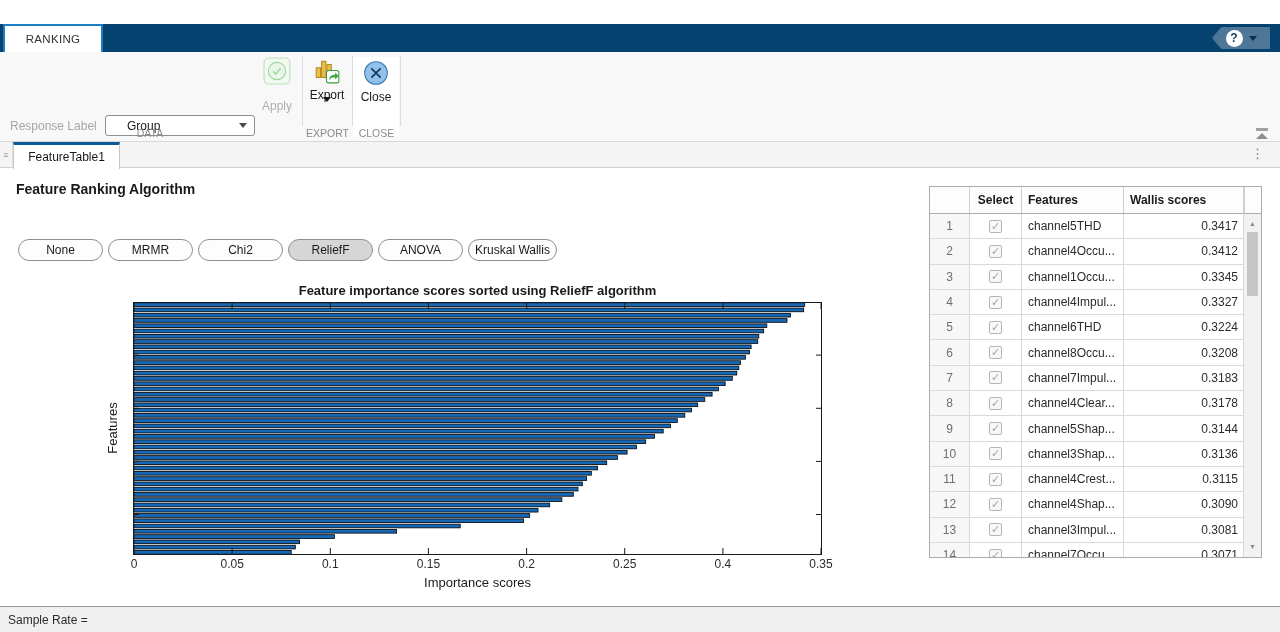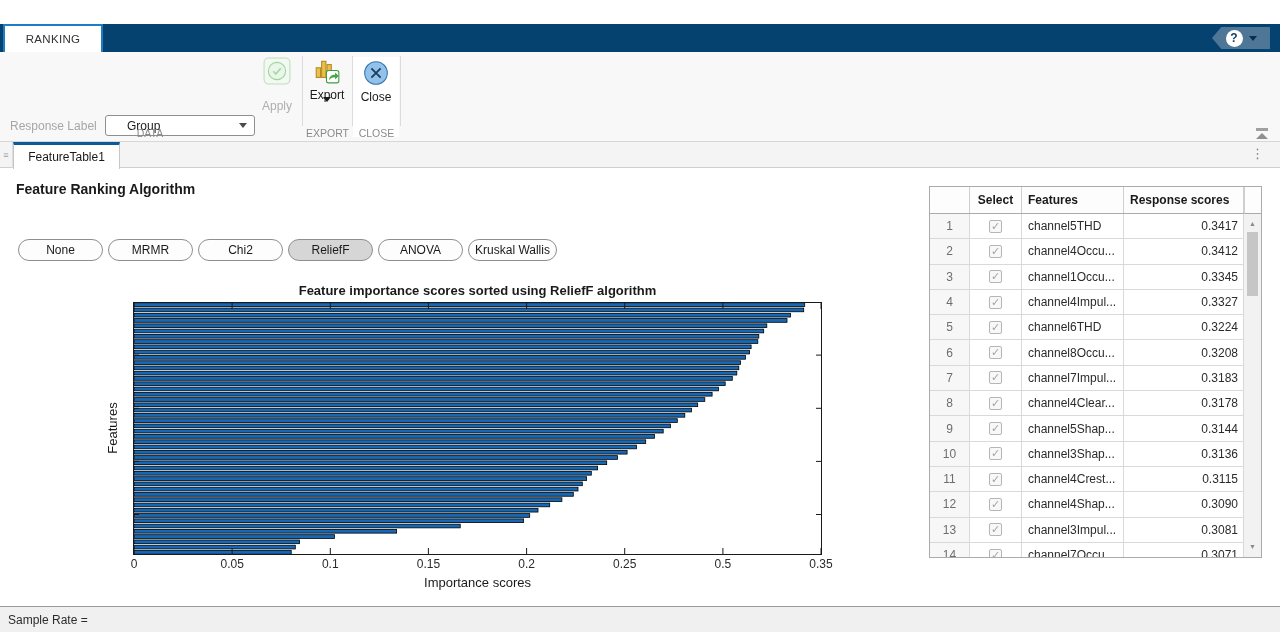--- a/index.html
+++ b/index.html
@@ -272,31 +272,31 @@
         <rect x="0.5" y="0.5" width="688" height="252" fill="none" stroke="#1a1a1a"></rect>
       </svg>
   </div>
   <div class="xticks">
       <span class="xtick" style="left: 1px;">0</span>
       <span class="xtick" style="left: 99.1429px;">0.05</span>
       <span class="xtick" style="left: 197.286px;">0.1</span>
       <span class="xtick" style="left: 295.429px;">0.15</span>
       <span class="xtick" style="left: 393.571px;">0.2</span>
       <span class="xtick" style="left: 491.714px;">0.25</span>
-      <span class="xtick" style="left: 589.857px;">0.5</span>
+      <span class="xtick" style="left: 589.857px;">0.4</span>
       <span class="xtick" style="left: 688px;">0.35</span>
     </div>
   <div class="chart-xlabel">Importance scores</div>
 
   <div class="table-wrap">
     <div class="thead">
       <div class="th n"></div>
       <div class="th s">Select</div>
       <div class="th f">Features</div>
-      <div class="th r">Response scores</div>
+      <div class="th r">Wallis scores</div>
     </div>
     <div>
         <div class="trow">
           <div class="tc c-num">1</div>
           <div class="tc c-sel">
             <div class="cbx">✓</div>
           </div>
           <div class="tc c-feat">channel5THD</div>
           <div class="tc c-score">0.3417</div>
         </div>

